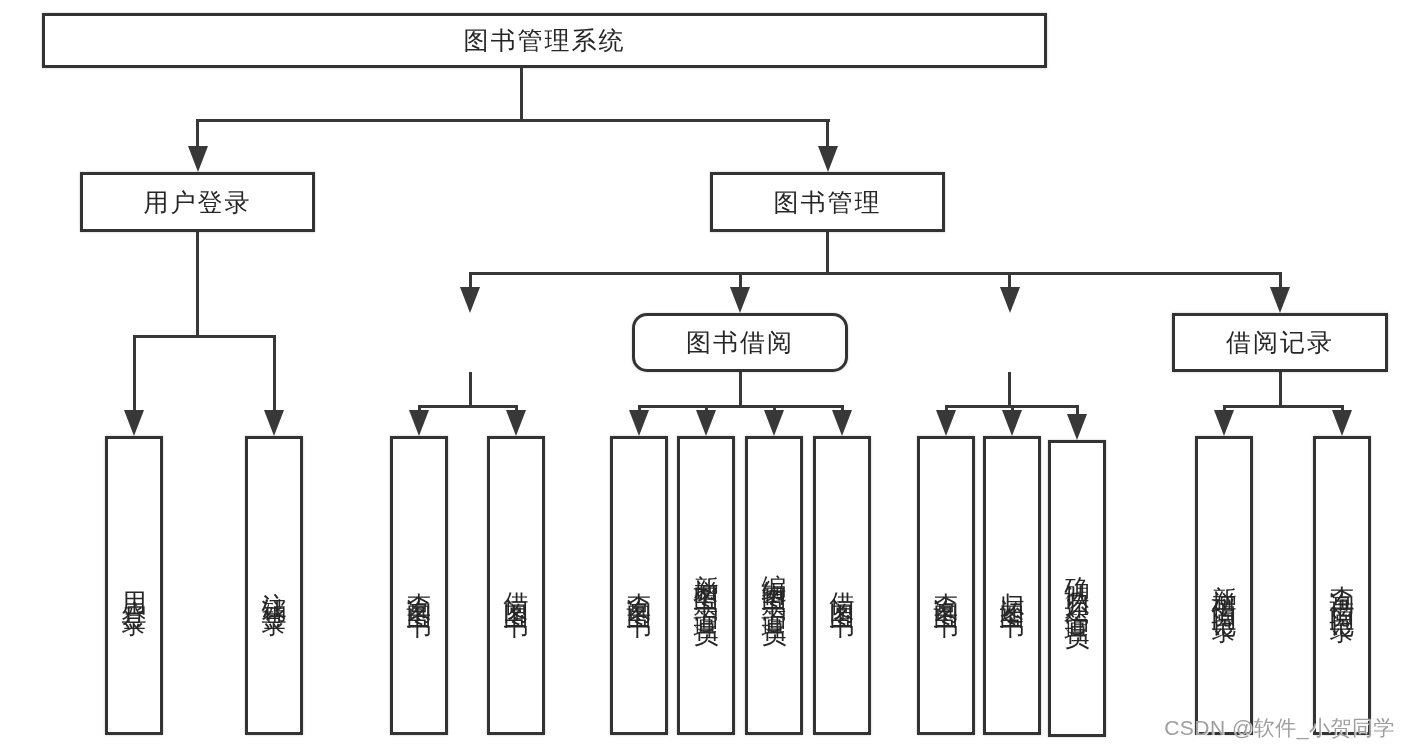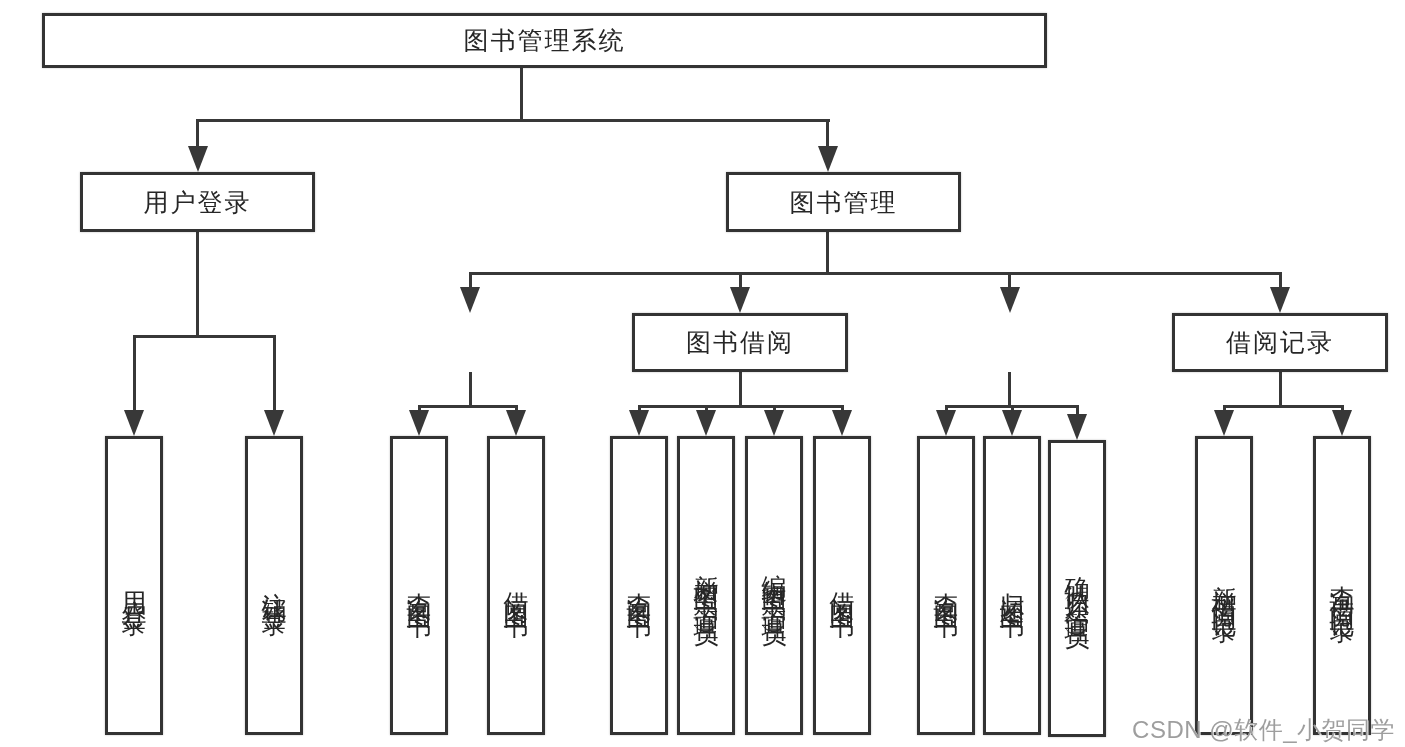--- a/index.html
+++ b/index.html
@@ -36,21 +36,21 @@
     font-size:25px;letter-spacing:2px;white-space:nowrap;
     color:var(--text-color);
   }
   .node.v span{
     writing-mode:vertical-rl;
     font-size:25px;letter-spacing:7px;line-height:1;
     color:var(--text-color);
   }
   .watermark{
     position:absolute;z-index:9;pointer-events:none;
-    font-size:24px;letter-spacing:0.5px;white-space:nowrap;
+    font-size:21px;letter-spacing:0.5px;white-space:nowrap;
     color:var(--wm-color);
     text-shadow:1px 1px 0 rgba(255,255,255,0.85);
   }
 </style>
 </head>
 <body>
 
 <div class="stage">
   <div class="watermark" style="top:714px;right:10px;">CSDN @软件_小贺同学</div>
 <div class="line" style="left: 520px; top: 68px; width: 3px; height: 54px;"></div>
@@ -104,24 +104,24 @@
     <div class="arrow" style="left: 1002px; top: 410px;"></div>
     <div class="arrow" style="left: 1067px; top: 414px;"></div>
     <div class="arrow" style="left: 1214px; top: 410px;"></div>
     <div class="arrow" style="left: 1332px; top: 410px;"></div>
     <div class="node h" style="left: 2px; top: 13px; width: 1005px; height: 55px; margin-left: 40px;">
       <span>图书管理系统</span>
     </div>
     <div class="node h" style="left: 80px; top: 172px; width: 235px; height: 60px;">
       <span>用户登录</span>
     </div>
-    <div class="node h" style="left: 710px; top: 172px; width: 235px; height: 60px; margin-left: 16px;">
+    <div class="node h" style="left: 710px; top: 172px; width: 235px; height: 60px;">
       <span>图书管理</span>
     </div>
-    <div class="node h" style="left: 632px; top: 313px; width: 216px; height: 59px;">
+    <div class="node h" style="left: 632px; top: 313px; width: 216px; height: 59px; border-radius: 15px;">
       <span>图书借阅</span>
     </div>
     <div class="node h" style="left: 1172px; top: 313px; width: 216px; height: 59px;">
       <span>借阅记录</span>
     </div>
     <div class="node v" style="left: 105px; top: 436px; width: 58px; height: 299px;">
       <span>用户登录</span>
     </div>
     <div class="node v" style="left: 245px; top: 436px; width: 58px; height: 299px;">
       <span>注销登录</span>

